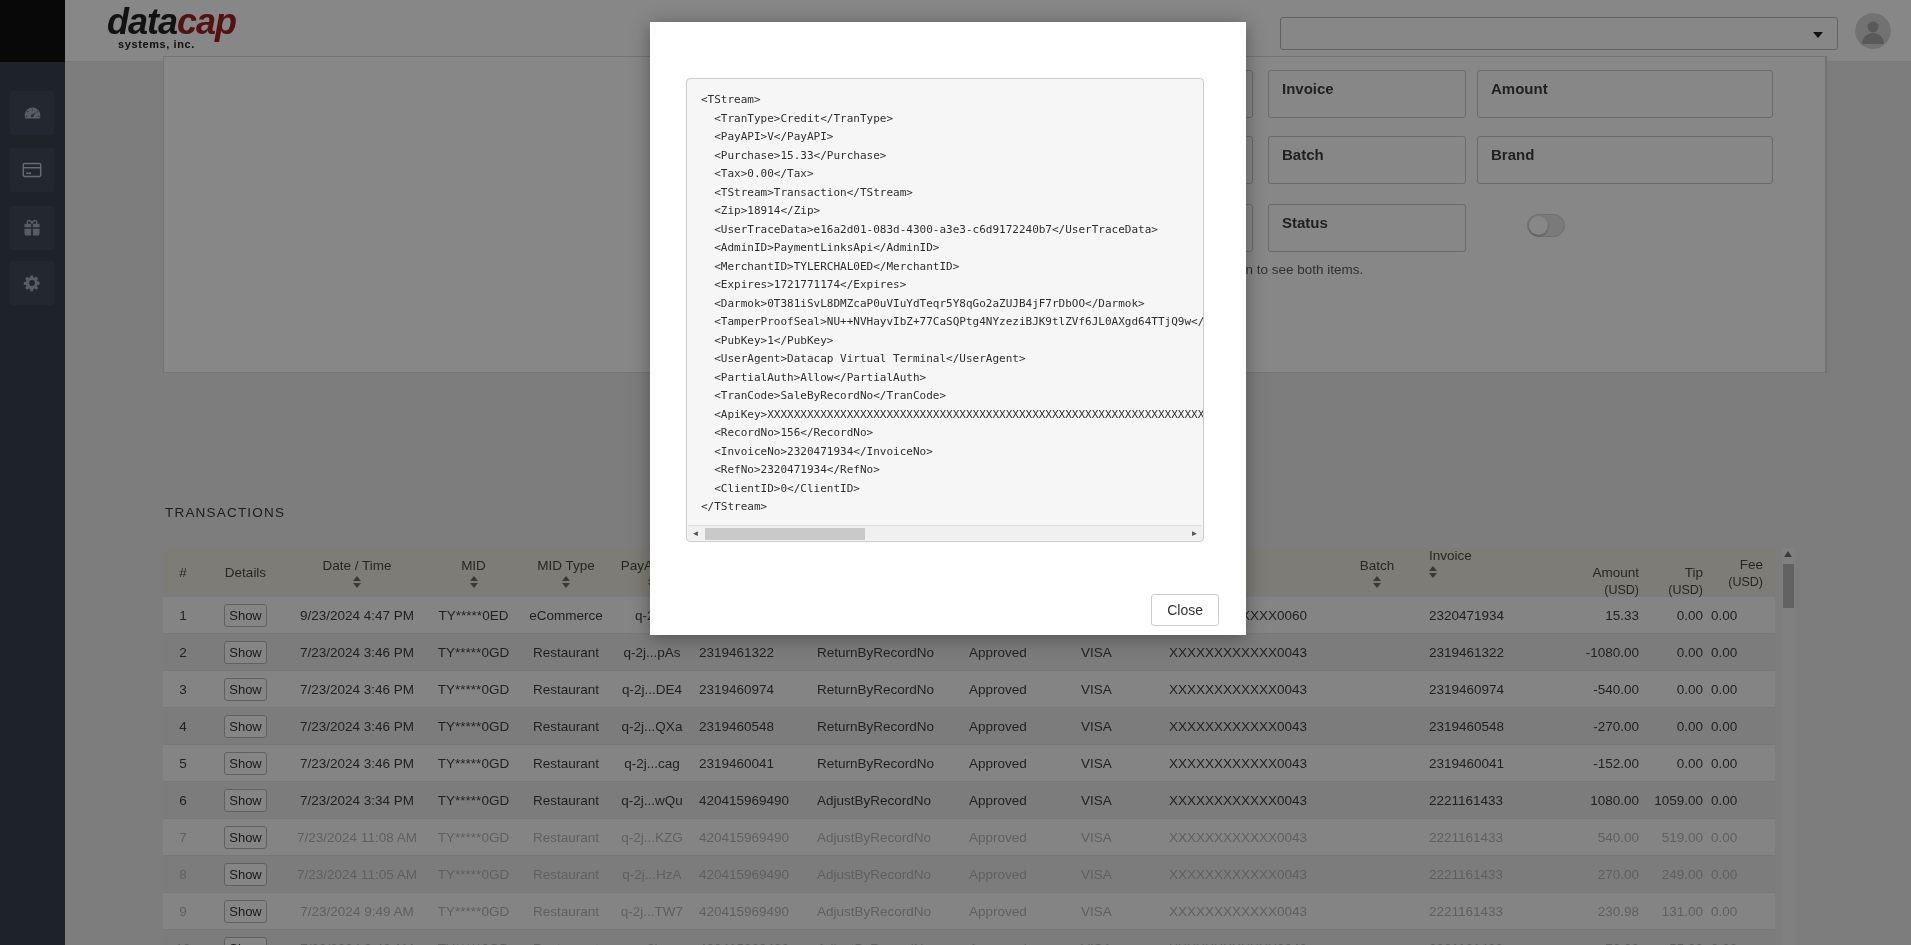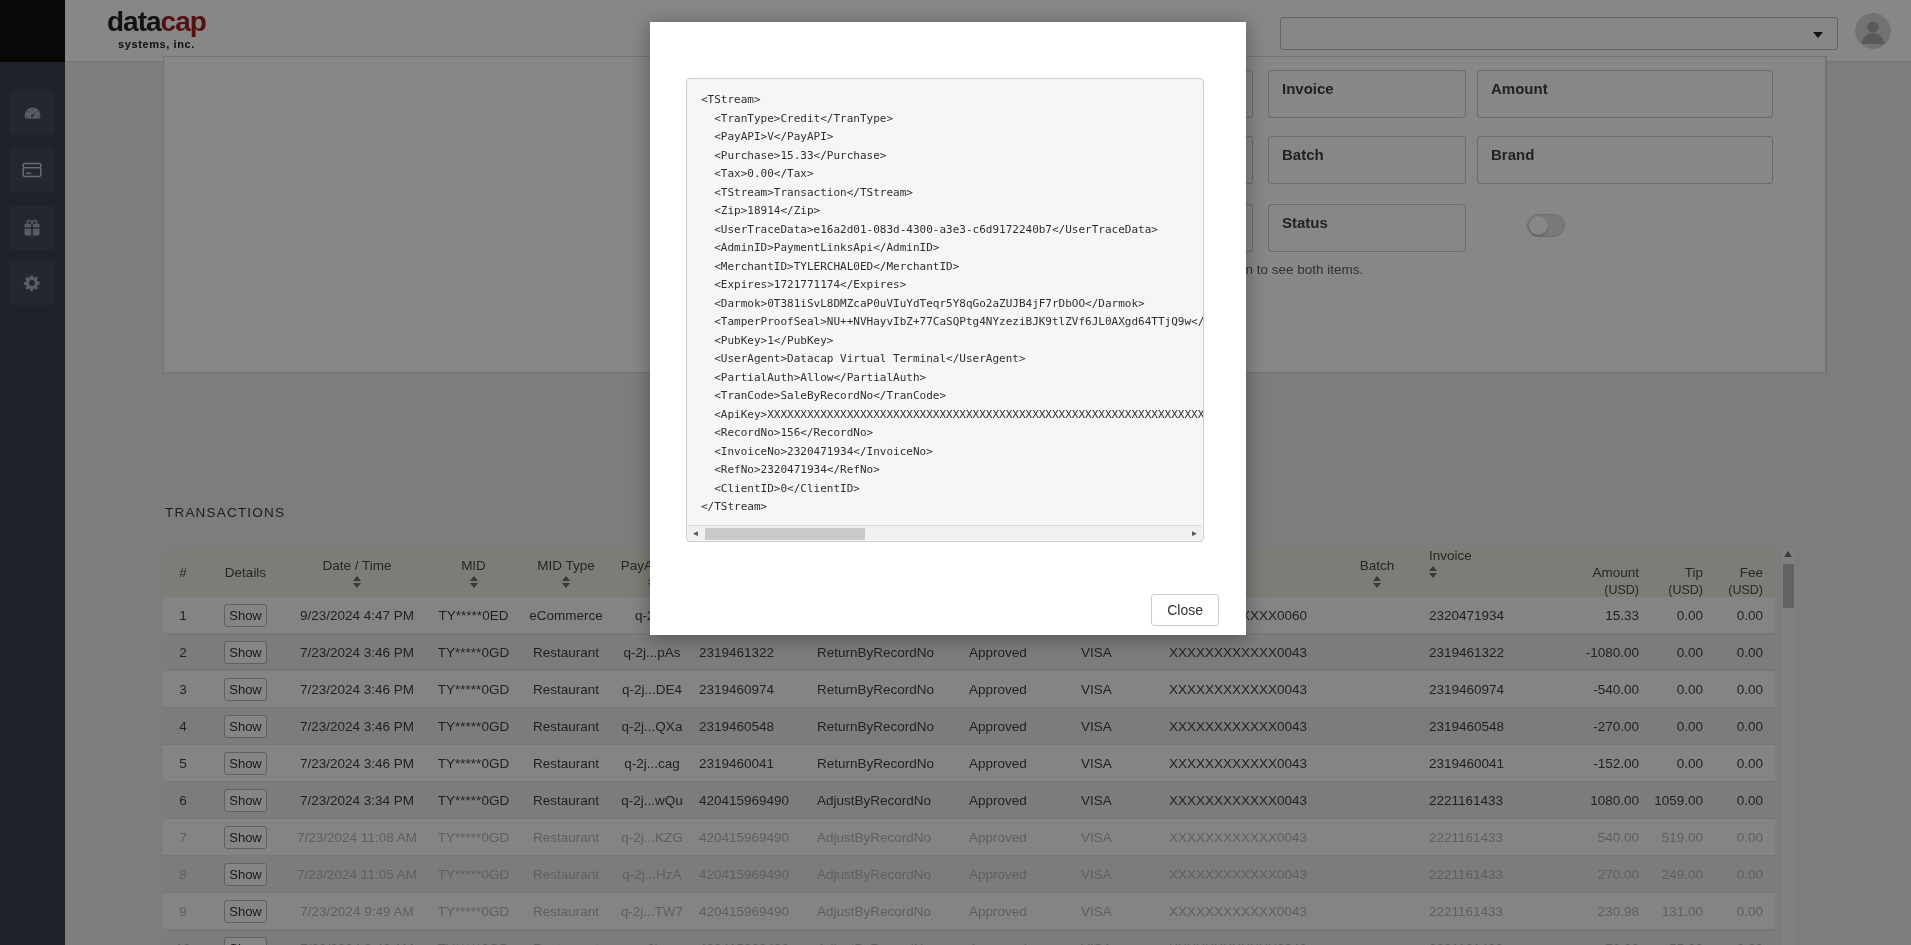--- a/index.html
+++ b/index.html
@@ -2,21 +2,21 @@
 <html><head>
 <meta charset="utf-8">
 <style>
   * { box-sizing: border-box; margin: 0; padding: 0; }
   body { background:#555; font-family:"Liberation Sans", sans-serif; }
   #app { position:relative; width:1911px; height:945px; overflow:hidden; background:#ededed; }
 
   
   .header { position:absolute; left:65px; top:0; width:1846px; height:62px; background:#fff; border-bottom:1px solid #e2e2e2; }
   .logo { position:absolute; left:42px; top:9px; line-height:26px; }
-  .logo .l1 { font-size:28px; font-weight:bold; letter-spacing:-1px; color:#222; }
+  .logo .l1 { font-size:36px; font-weight:bold; letter-spacing:-1px; color:#222;font-style:italic; }
   .logo .l1 .cap { color:#9e2021; }
   .logo .l2 { font-size:11px; font-weight:bold; letter-spacing:0.6px; color:#222; padding-left:11px; margin-top:-4px; }
   .account-select { position:absolute; right:73px; top:17px; width:558px; height:33px; background:#fff; border:1px solid #b9b9b9; border-radius:3px; }
   .caret { position:absolute; right:14px; top:14px; width:0; height:0; border-left:5px solid transparent; border-right:5px solid transparent; border-top:6px solid #222; }
   .avatar { position:absolute; right:20px; top:13px; width:36px; height:36px; border-radius:50%; overflow:hidden; }
 
   
   .corner { position:absolute; left:0; top:0; width:65px; height:62px; background:#101010; }
   .sidebar { position:absolute; left:0; top:62px; width:65px; height:883px; background:#39414e; }
   .nav-tile { position:absolute; left:10px; width:44px; height:44px; background:#424b5a; border-radius:3px; display:flex; align-items:center; justify-content:center; }
@@ -49,21 +49,21 @@
   .c5{width:82px;justify-content:center}
   .c6{width:118px;justify-content:flex-start;padding-left:6px}
   .c7{width:152px;justify-content:flex-start;padding-left:6px}
   .c8{width:112px;justify-content:flex-start;padding-left:6px}
   .c9{width:88px;justify-content:flex-start;padding-left:6px}
   .c10{width:168px;justify-content:flex-start;padding-left:6px}
   .c11{width:92px;justify-content:center}
   .c12{width:122px;justify-content:flex-start;padding-left:6px}
   .c13{width:108px;justify-content:flex-end;padding-right:14px}
   .c14{width:58px;justify-content:flex-end;padding-right:8px}
-  .c15{width:64px;justify-content:flex-end;padding-right:12px}
+  .c15{width:64px;padding-right:12px}
   .th.c6,.th.c7,.th.c8,.th.c9,.th.c10,.th.c12{align-items:flex-start}
   .th.c13,.th.c14,.th.c15{align-items:flex-end}
   .th-sub { font-size:12.5px; color:#4b4b41; }
   .sort { display:flex; flex-direction:column; gap:2px; }
   .sort i { display:block; width:0; height:0; }
   .sort .up { border-left:4px solid transparent; border-right:4px solid transparent; border-bottom:5px solid #6e6e60; }
   .sort .dn { border-left:4px solid transparent; border-right:4px solid transparent; border-top:5px solid #6e6e60; }
   .show-btn { font-family:"Liberation Sans", sans-serif; font-size:13px; color:#333; background:#fcfcfc; border:1px solid #b5b5b5; border-radius:3px; padding:3px 4px; cursor:pointer; }
 
   

